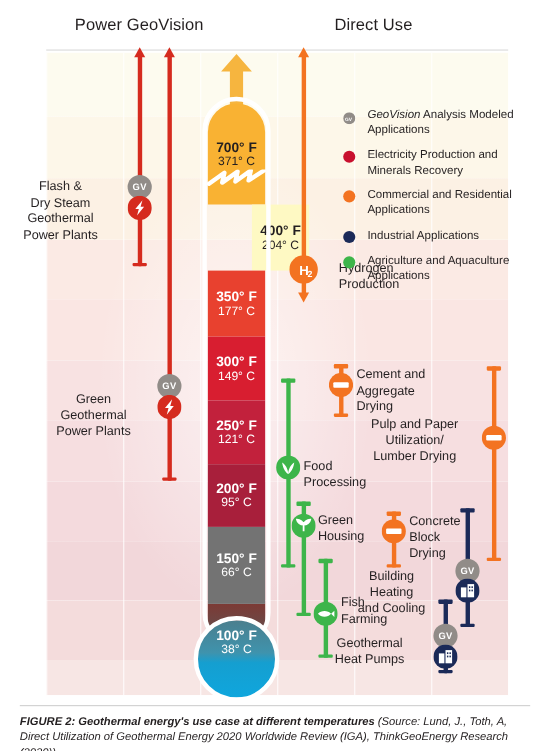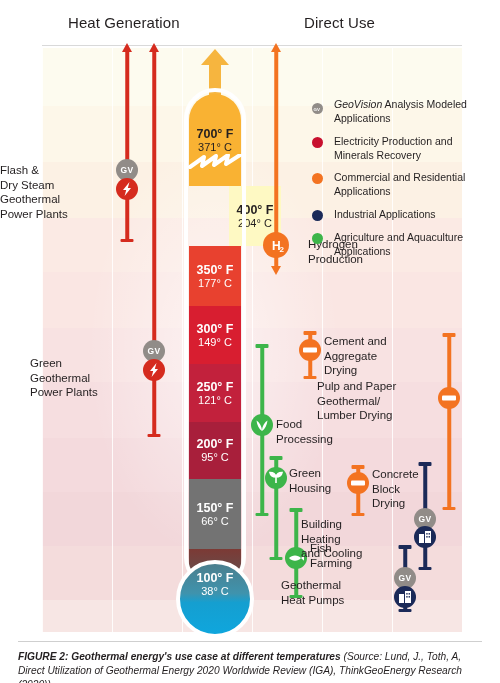--- a/index.html
+++ b/index.html
@@ -88,21 +88,21 @@
   }
   .gv-badge {
     width: 22px; height: 22px; background: #918c88; font-size: 8.5px;
     letter-spacing: .3px; z-index: 7;
   }
 
   
   .lbl {
     position: absolute; font-size: 11.5px; color: #231f20; line-height: 1.28; z-index: 9;
   }
-  .lbl.right-align { text-align: left; }
+  .lbl.right-align { text-align: center; }
 
   
   #legend { position: absolute; left: 312px; top: 66px; width: 180px; z-index: 10; }
   .leg-item { position: relative; padding-left: 22px; margin-bottom: 9px; }
   .leg-dot {
     position: absolute; left: 0; top: 2px; width: 11px; height: 11px; border-radius: 50%;
   }
   .leg-text { font-size: 10.5px; color: #231f20; line-height: 1.32; }
   .leg-text i { font-style: italic; }
 
@@ -111,21 +111,21 @@
   #caption {
     position: absolute; left: 18px; top: 650px; width: 466px;
     font-size: 10.2px; line-height: 1.38; color: #231f20; font-style: italic;
   }
   #caption b { font-weight: bold; }
 </style>
 </head>
 <body>
 
 <div id="headers">
-  <div class="col-head" id="head-power">Heat Generation</div>
+  <div class="col-head" id="head-power">Power GeoVision</div>
   <div class="col-head" id="head-direct">Direct Use</div>
   <div id="head-rule"></div>
 </div>
 
 <div id="chart">
 
   <div id="bands">
       <div class="band" style="top: 16px; height: 58px; background: linear-gradient(90deg, rgb(253, 251, 239) 0%, rgb(253, 251, 239) 100%);"></div>
       <div class="band-sep" style="top: 74px;"></div>
       <div class="band" style="top: 74px; height: 56px; background: linear-gradient(90deg, rgb(253, 247, 233) 0%, rgb(253, 247, 233) 100%);"></div>
@@ -292,21 +292,21 @@
         <div class="cap-flat" style="top: 173.5px; background: rgb(243, 115, 33);"></div>
       </div>
       <div class="badge" style="left: 438px; top: 355px; width: 22px; height: 22px;">
         <svg width="22" height="22" viewBox="0 0 22 22">
           <circle cx="11" cy="11" r="11" fill="#f37321"></circle>
           <rect x="4" y="8.5" width="14" height="5" rx="1" fill="#fff"></rect>
         </svg>
       </div>
       <div class="lbl right-align" style="right: 63px; top: 347px; width: 120px;">
         <div>Pulp and Paper</div>
-        <div>Geothermal/</div>
+        <div>Utilization/</div>
         <div>Lumber Drying</div>
       </div>
       <div class="vbar" style="left: 254px; top: 312px; width: 16px; height: 172px;">
         <div class="stem" style="background: rgb(61, 181, 74); top: 0px; height: 172px;"></div>
         <div class="cap-flat" style="top: 0px; background: rgb(61, 181, 74);"></div>
         <div class="cap-flat" style="top: 168.5px; background: rgb(61, 181, 74);"></div>
       </div>
       <div class="badge" style="left: 251px; top: 382px; width: 22px; height: 22px;">
         <svg width="22" height="22" viewBox="0 0 22 22">
           <circle cx="11" cy="11" r="11" fill="#3db54a"></circle>

